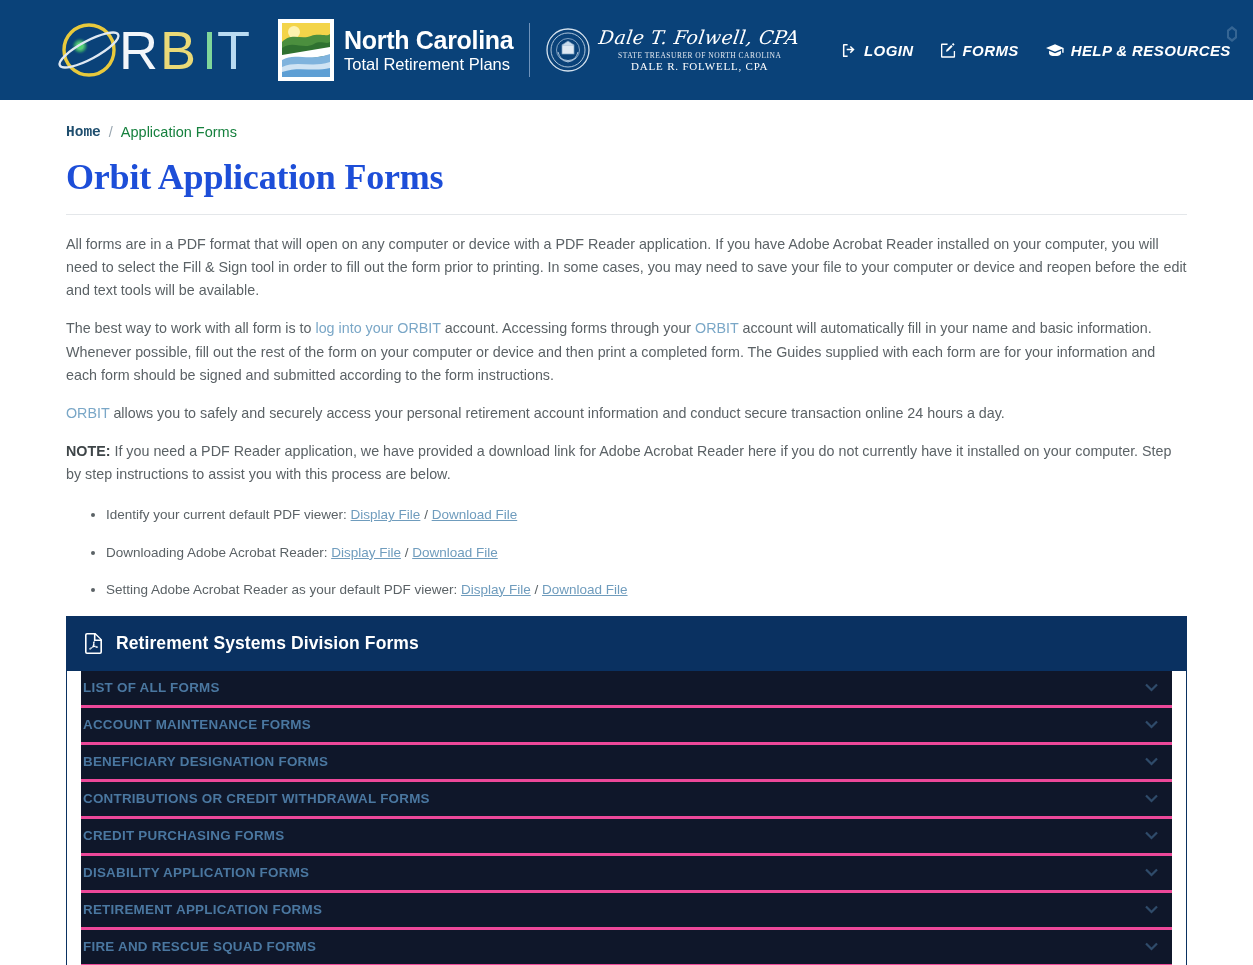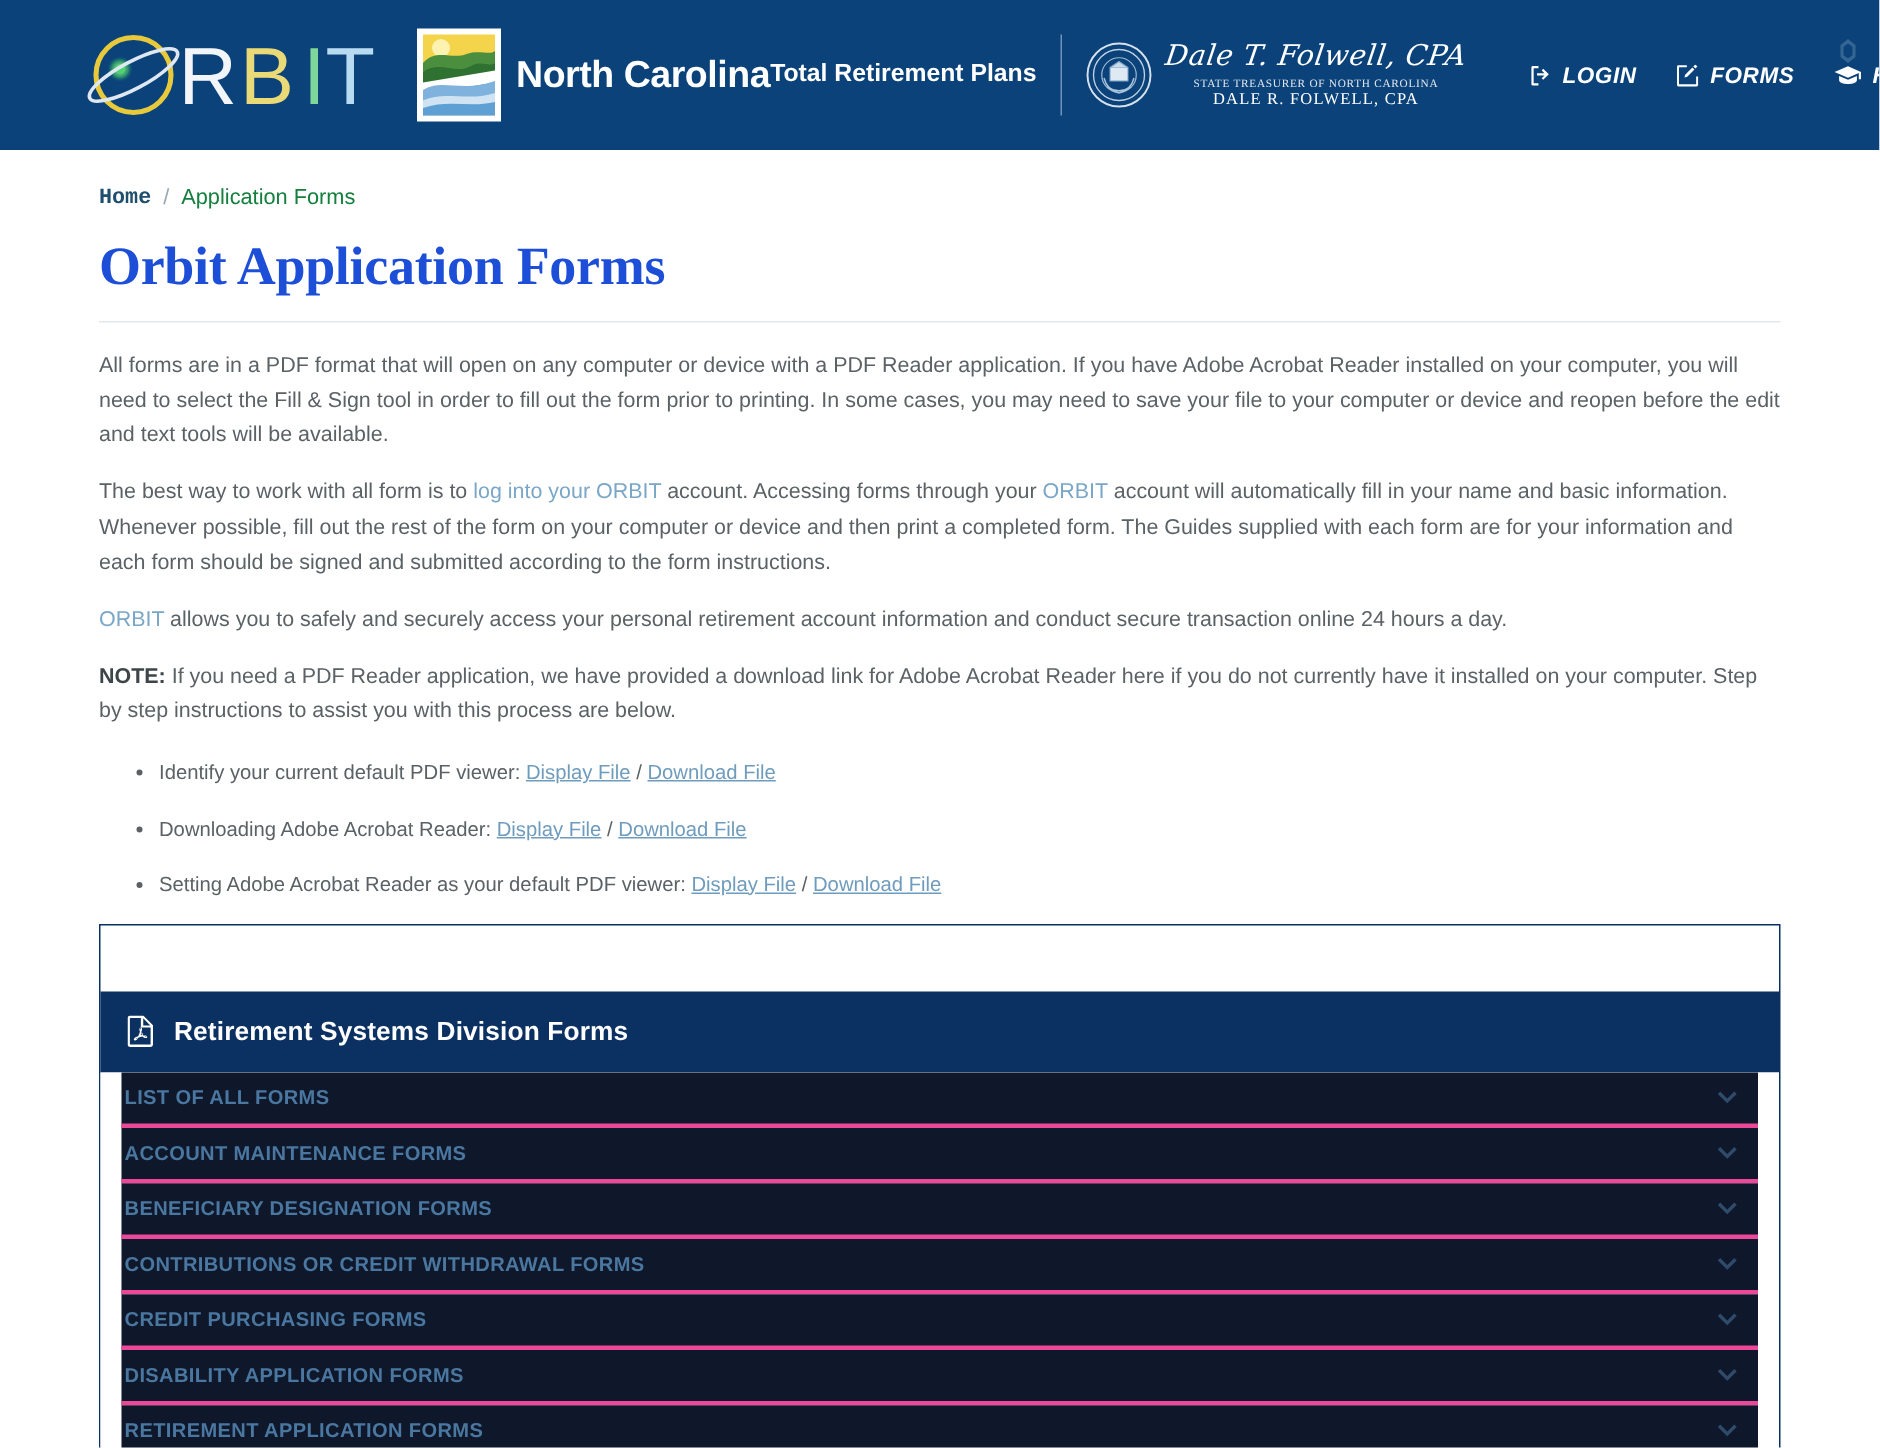--- a/index.html
+++ b/index.html
@@ -51,35 +51,35 @@
   .nc-mark {
     width: 56px;
     height: 62px;
     background: #ffffff;
     padding: 3px;
     flex: 0 0 auto;
   }
   .nc-mark svg { display: block; width: 100%; height: 100%; }
   .nc-words {
     display: flex;
-    flex-direction: row;
+    flex-direction: column;
     justify-content: flex-start;
     line-height: 1;
   }
   .nc-words .l1 {
     color: #ffffff;
     font-size: 25px;
     font-weight: bold;
     letter-spacing: -0.3px;
     white-space: nowrap;
   }
   .nc-words .l2 {
     color: #ffffff;
     font-size: 16.5px;
-    font-weight: bold;
+    font-weight: normal;
     margin-top: 3px;
     white-space: nowrap;
   }
   .brand-divider {
     width: 1px;
     height: 54px;
     background: #6f93bb;
     margin: 0 16px;
   }
 
@@ -232,21 +232,20 @@
     background: #ffffff;
   }
   .panel-head {
     background: #0a3161;
     color: #ffffff;
     height: 54px;
     display: flex;
     align-items: center;
     gap: 14px;
     padding: 0 18px;
-    margin-top: 44px;
   }
   .panel-head .pdf-ico { display: inline-flex; }
   .panel-head .pdf-ico svg { display: block; fill: #ffffff; }
   .panel-title {
     font-size: 17.5px;
     font-weight: bold;
     letter-spacing: 0.1px;
   }
   .panel-body { padding: 0 14px 26px 14px; background:#fff; }
 

